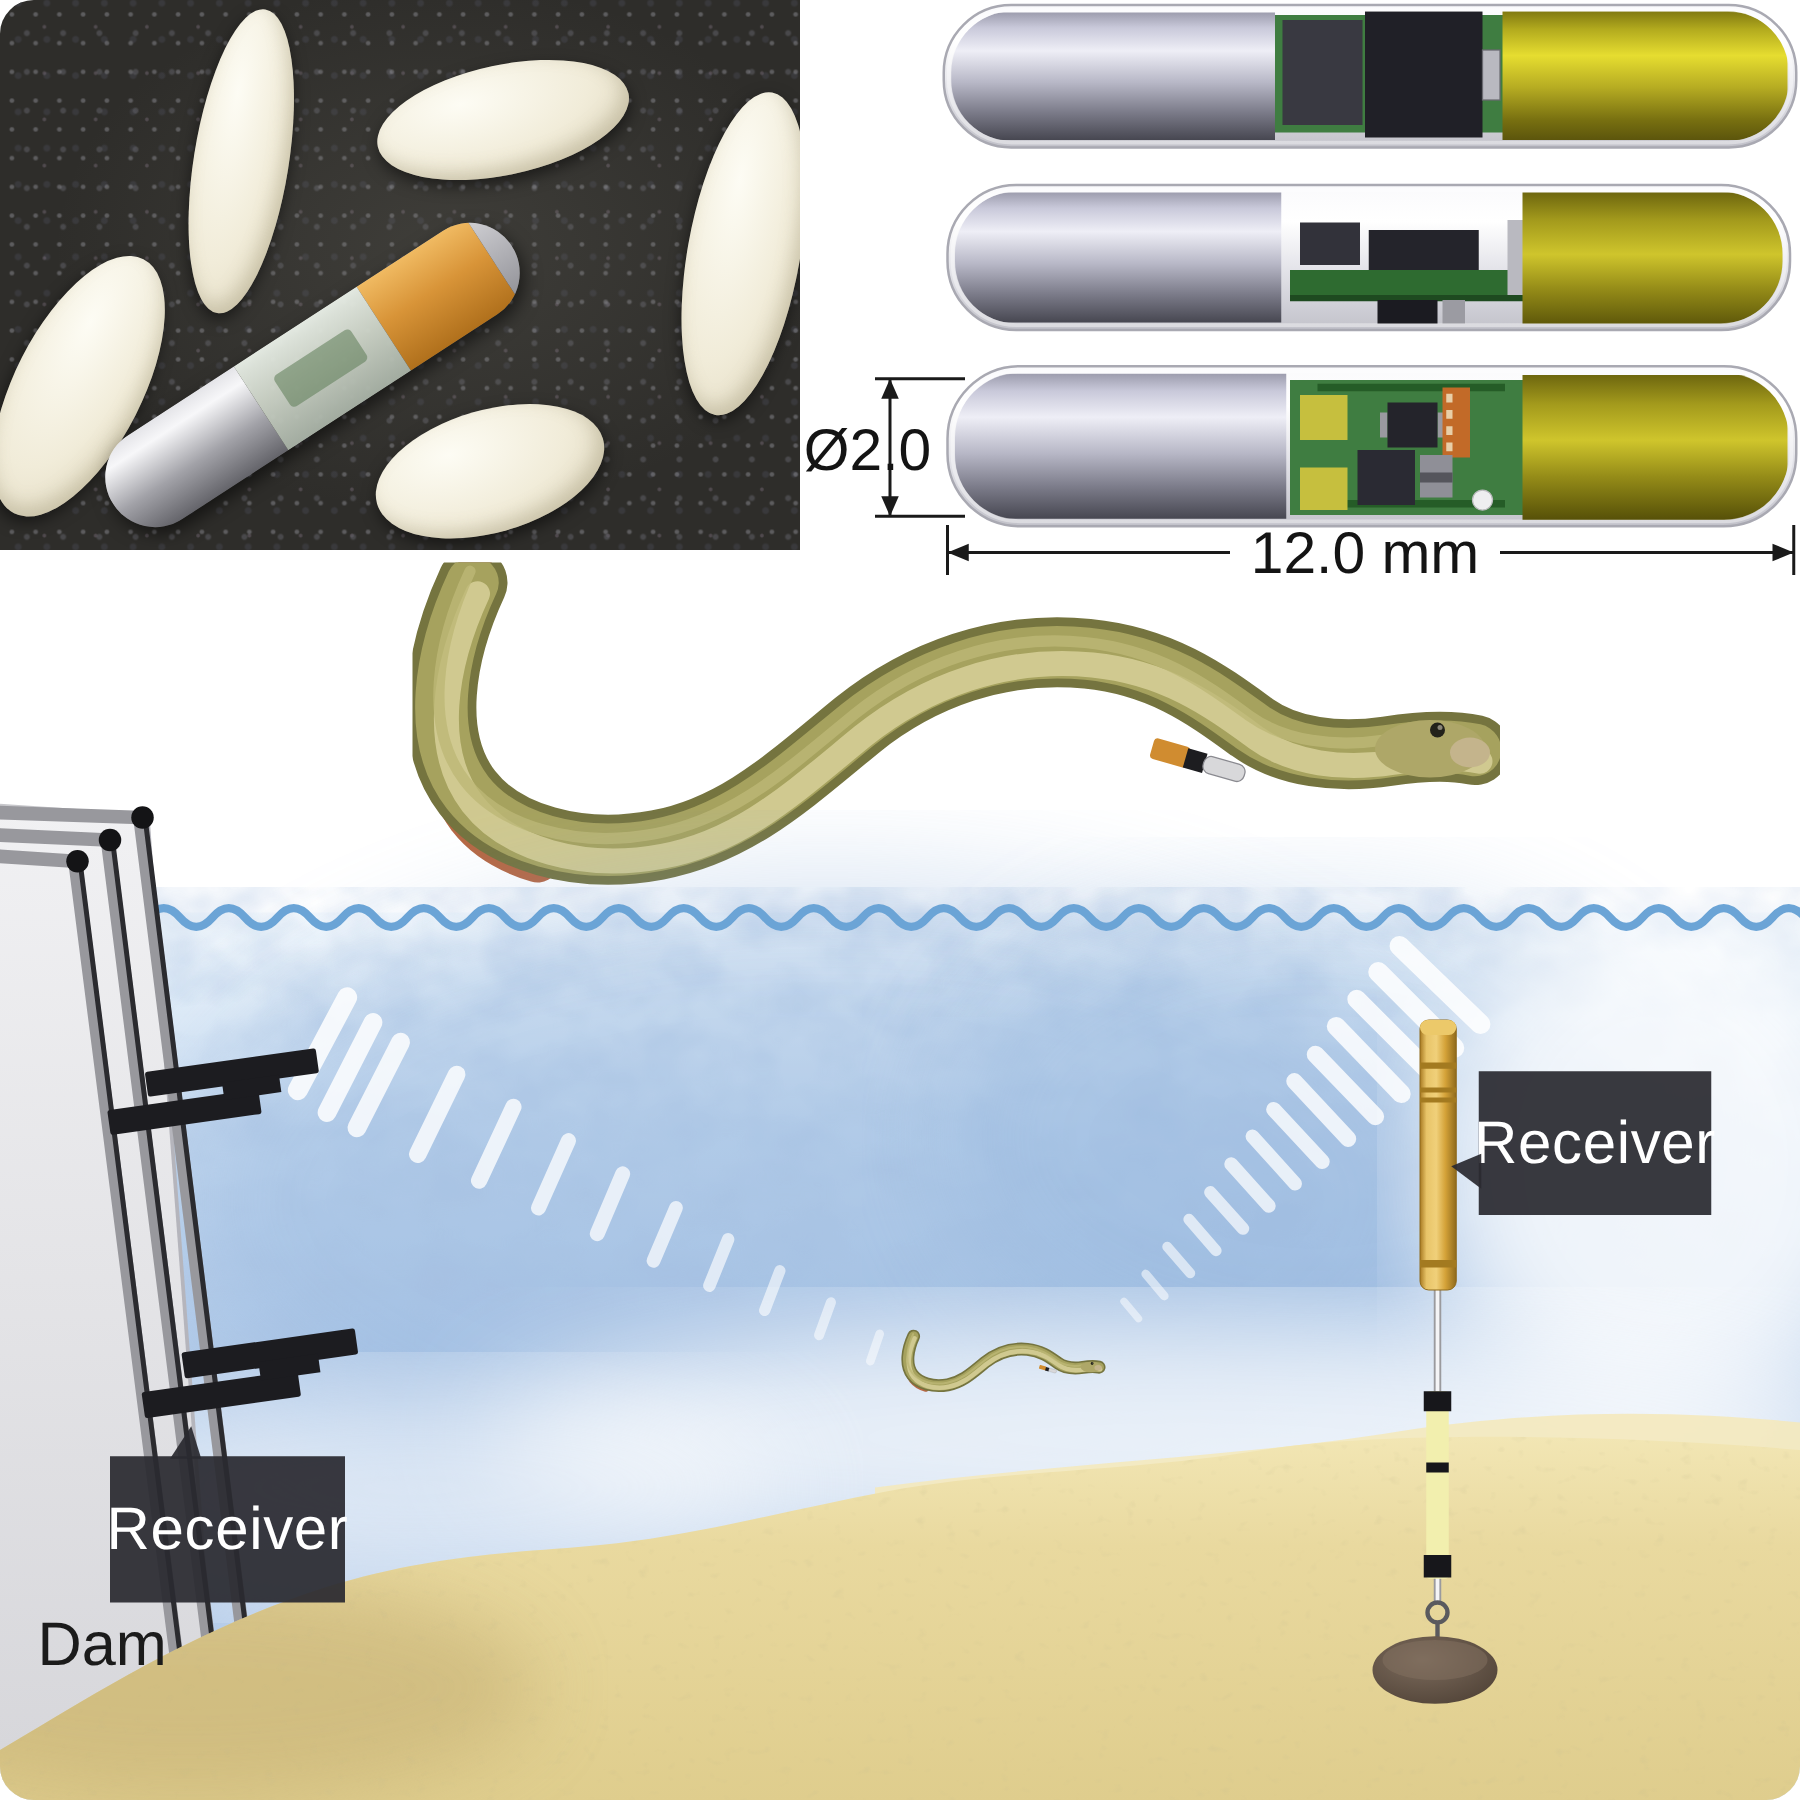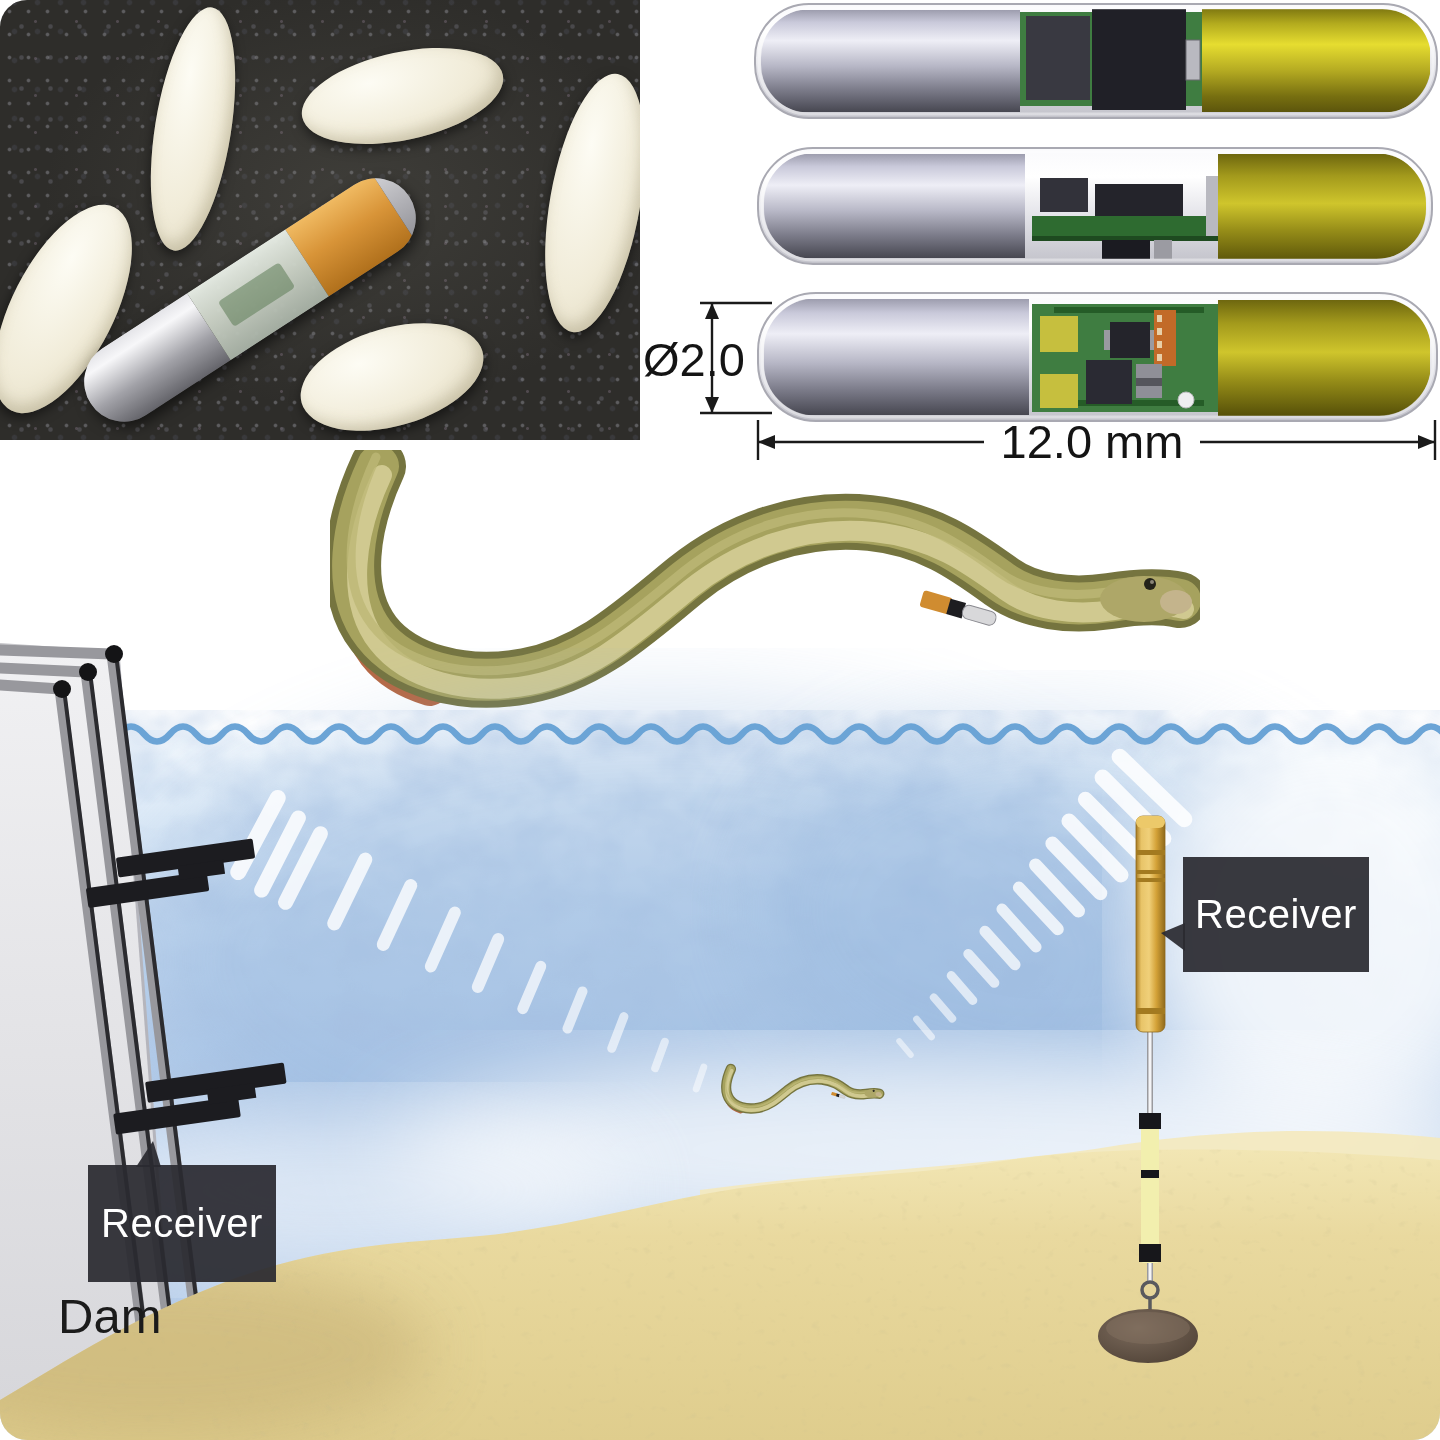--- a/index.html
+++ b/index.html
@@ -29,30 +29,30 @@
     box-shadow:0 6px 14px rgba(0,0,0,0.55), inset 0 3px 6px rgba(255,255,255,0.35);}
   .seg-silver{flex:0 0 37%;background:linear-gradient(180deg,#e4e4e8 0%,#f7f7f9 18%,#a2a2a8 60%,#64646a 100%);}
   .seg-clear{flex:0 0 31%;position:relative;
     background:linear-gradient(180deg,rgba(230,236,228,0.97) 0%,rgba(205,212,200,0.95) 45%,rgba(168,178,166,0.95) 100%);}
   .seg-clear .pcb-hint{position:absolute;left:18%;top:30%;width:62%;height:38%;
     background:#5d7c55;opacity:0.55;border-radius:4px;}
   .seg-orange{flex:0 0 27%;background:linear-gradient(180deg,#f0ba62 0%,#d89438 45%,#b0701c 100%);}
   .seg-cap{flex:0 0 5%;background:linear-gradient(180deg,#d3d3d7 0%,#8f8f95 100%);}
   
   .callout{position:absolute;background:rgba(42,42,48,0.93);color:#ffffff;
-    display:flex;align-items:center;justify-content:center;font-size:40px;letter-spacing:0.5px;}
+    display:flex;align-items:center;justify-content:center;font-size:48px;letter-spacing:0.5px;}
   #receiver-label-dam{left:88px;top:1165px;width:188px;height:117px;}
   #receiver-label-buoy{left:1183px;top:857px;width:186px;height:115px;}
   .ptr-up{position:absolute;top:-24px;left:48px;width:0;height:0;
     border-left:17px solid transparent;border-right:8px solid transparent;
     border-bottom:26px solid rgba(42,42,48,0.93);}
   .ptr-left{position:absolute;left:-22px;top:66px;width:0;height:0;
     border-top:10px solid transparent;border-bottom:18px solid transparent;
     border-right:24px solid rgba(42,42,48,0.93);}
-  #dam-label{position:absolute;left:30px;top:1288px;color:#1b1b1b;font-size:49px;margin-left:28px;}
+  #dam-label{position:absolute;left:30px;top:1288px;color:#1b1b1b;font-size:49px;}
   svg{position:absolute;display:block;}
   #cad-panel{left:640px;top:0;}
   #eel-photo{left:330px;top:450px;}
   #telemetry-diagram{left:0;top:630px;}
   text{font-family:"Liberation Sans",sans-serif;fill:#141414;}
 </style>
 </head>
 <body>
 
 <div id="root">

